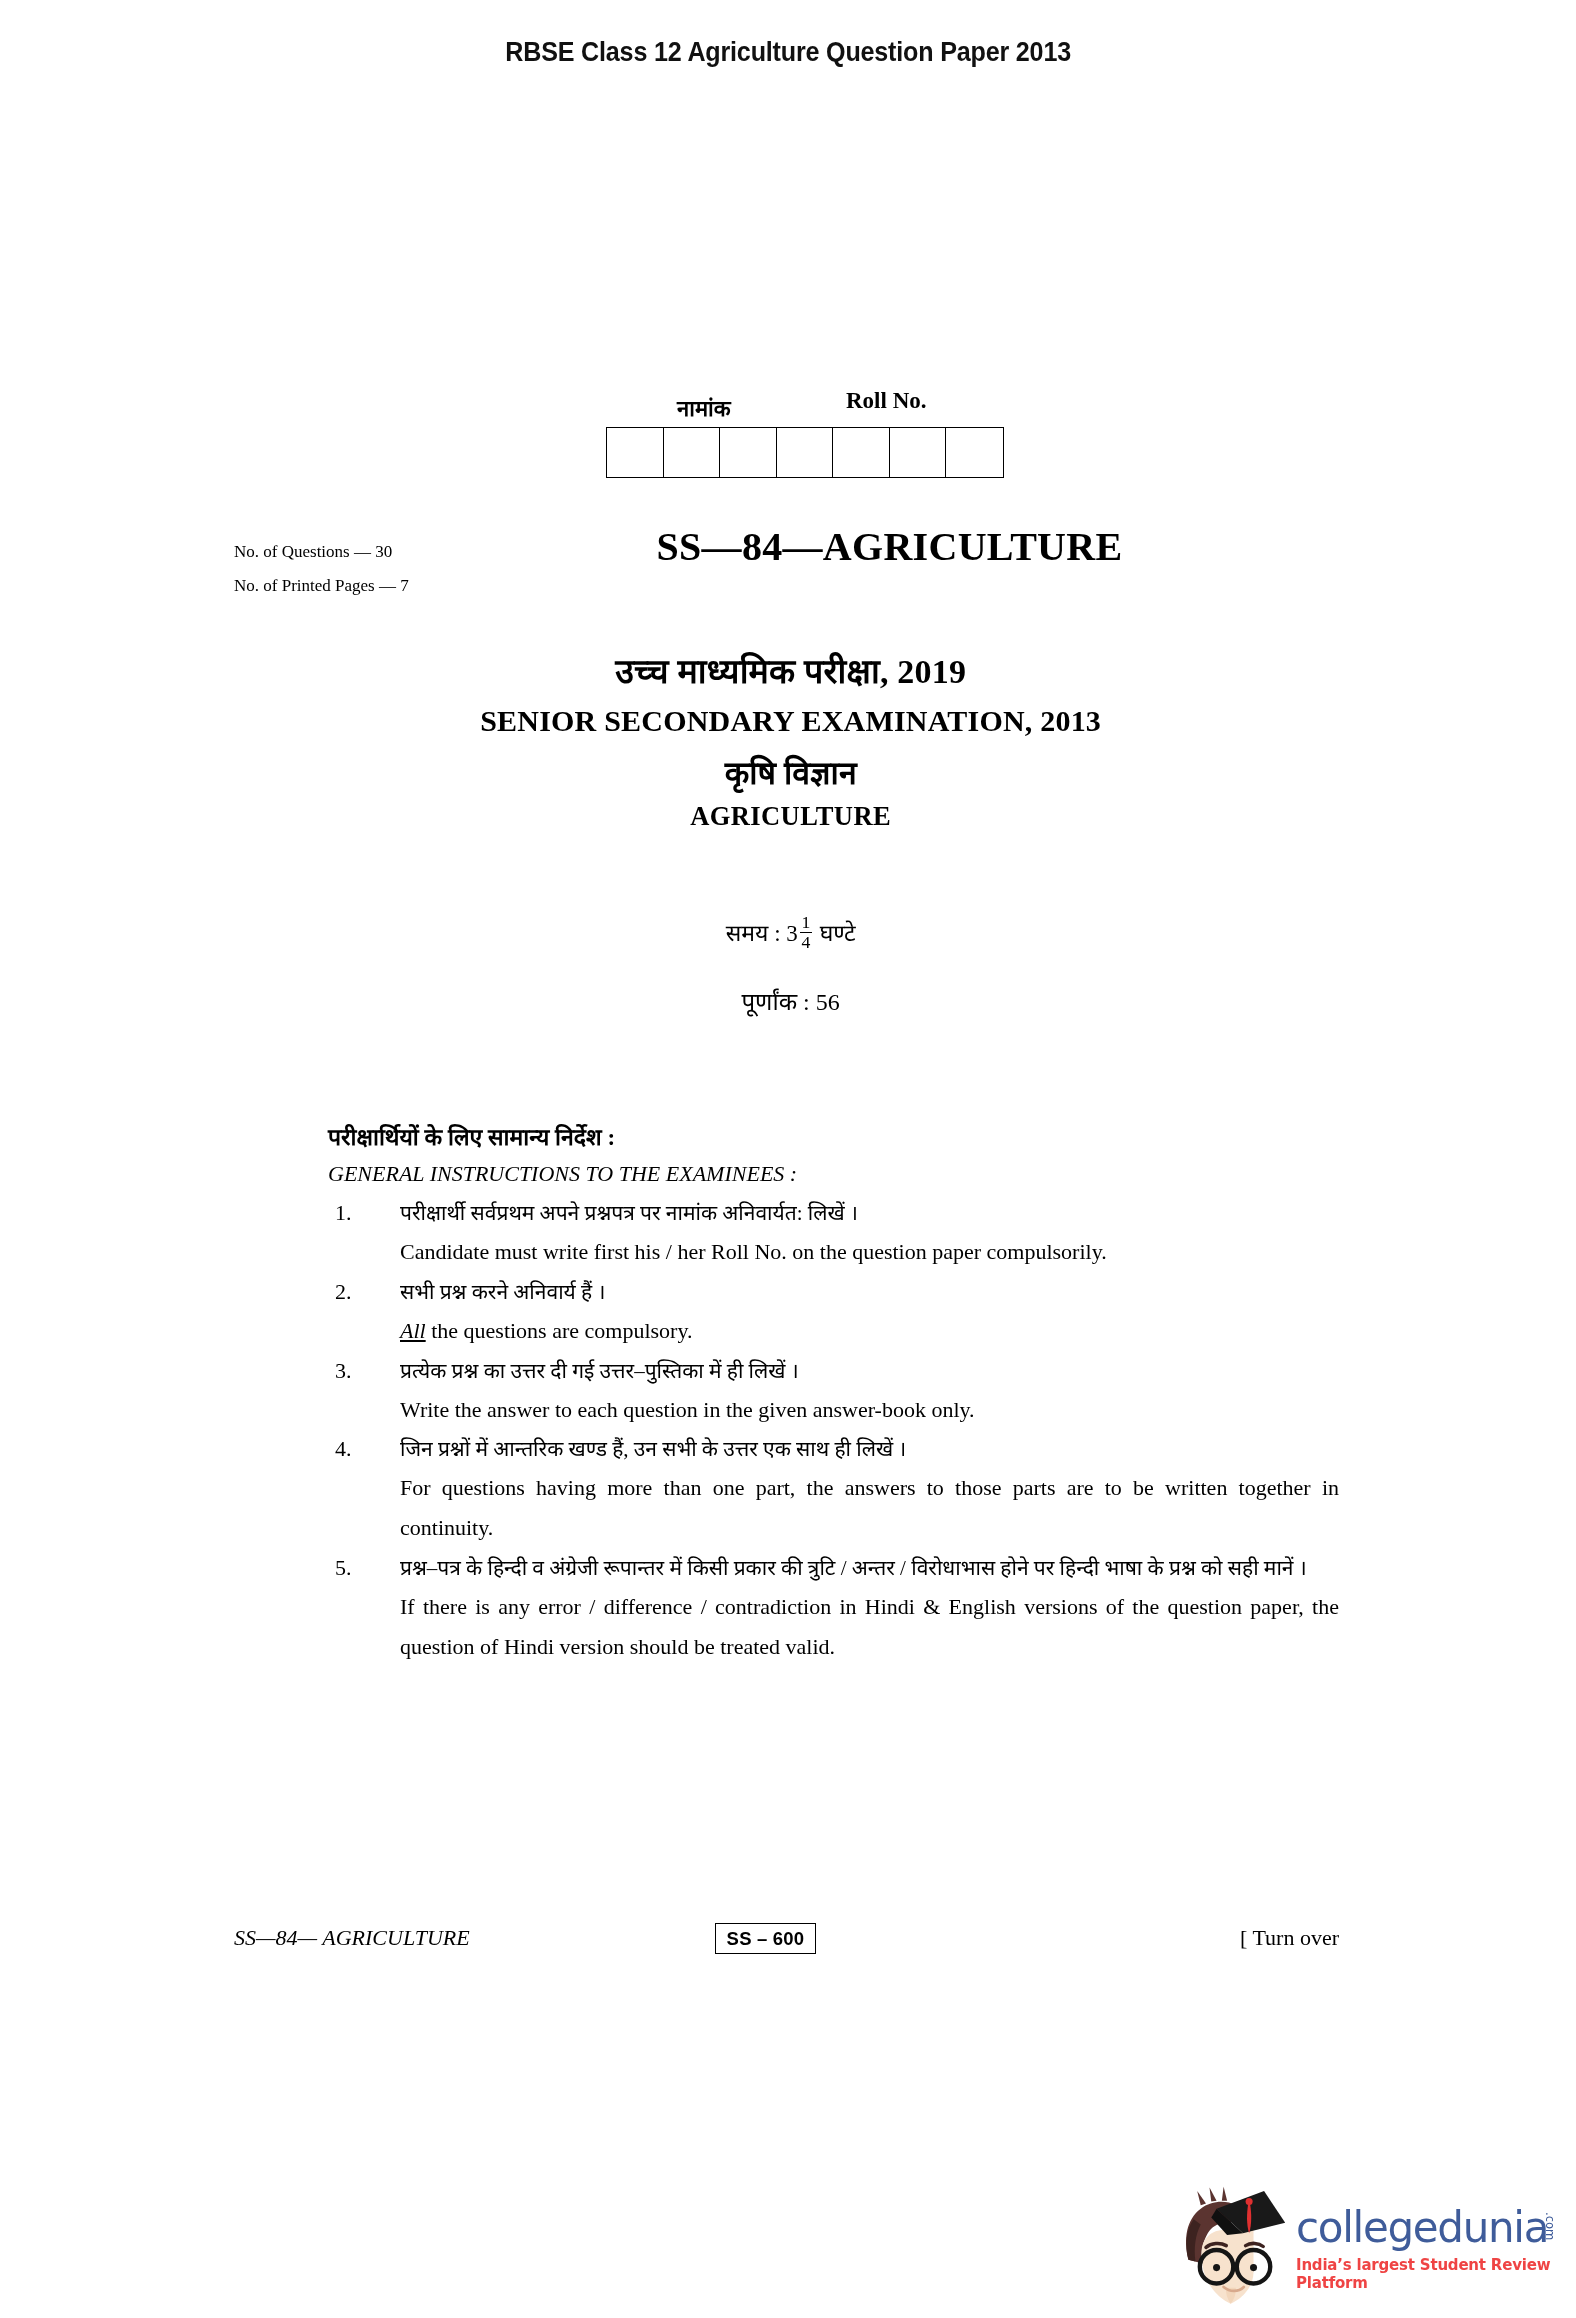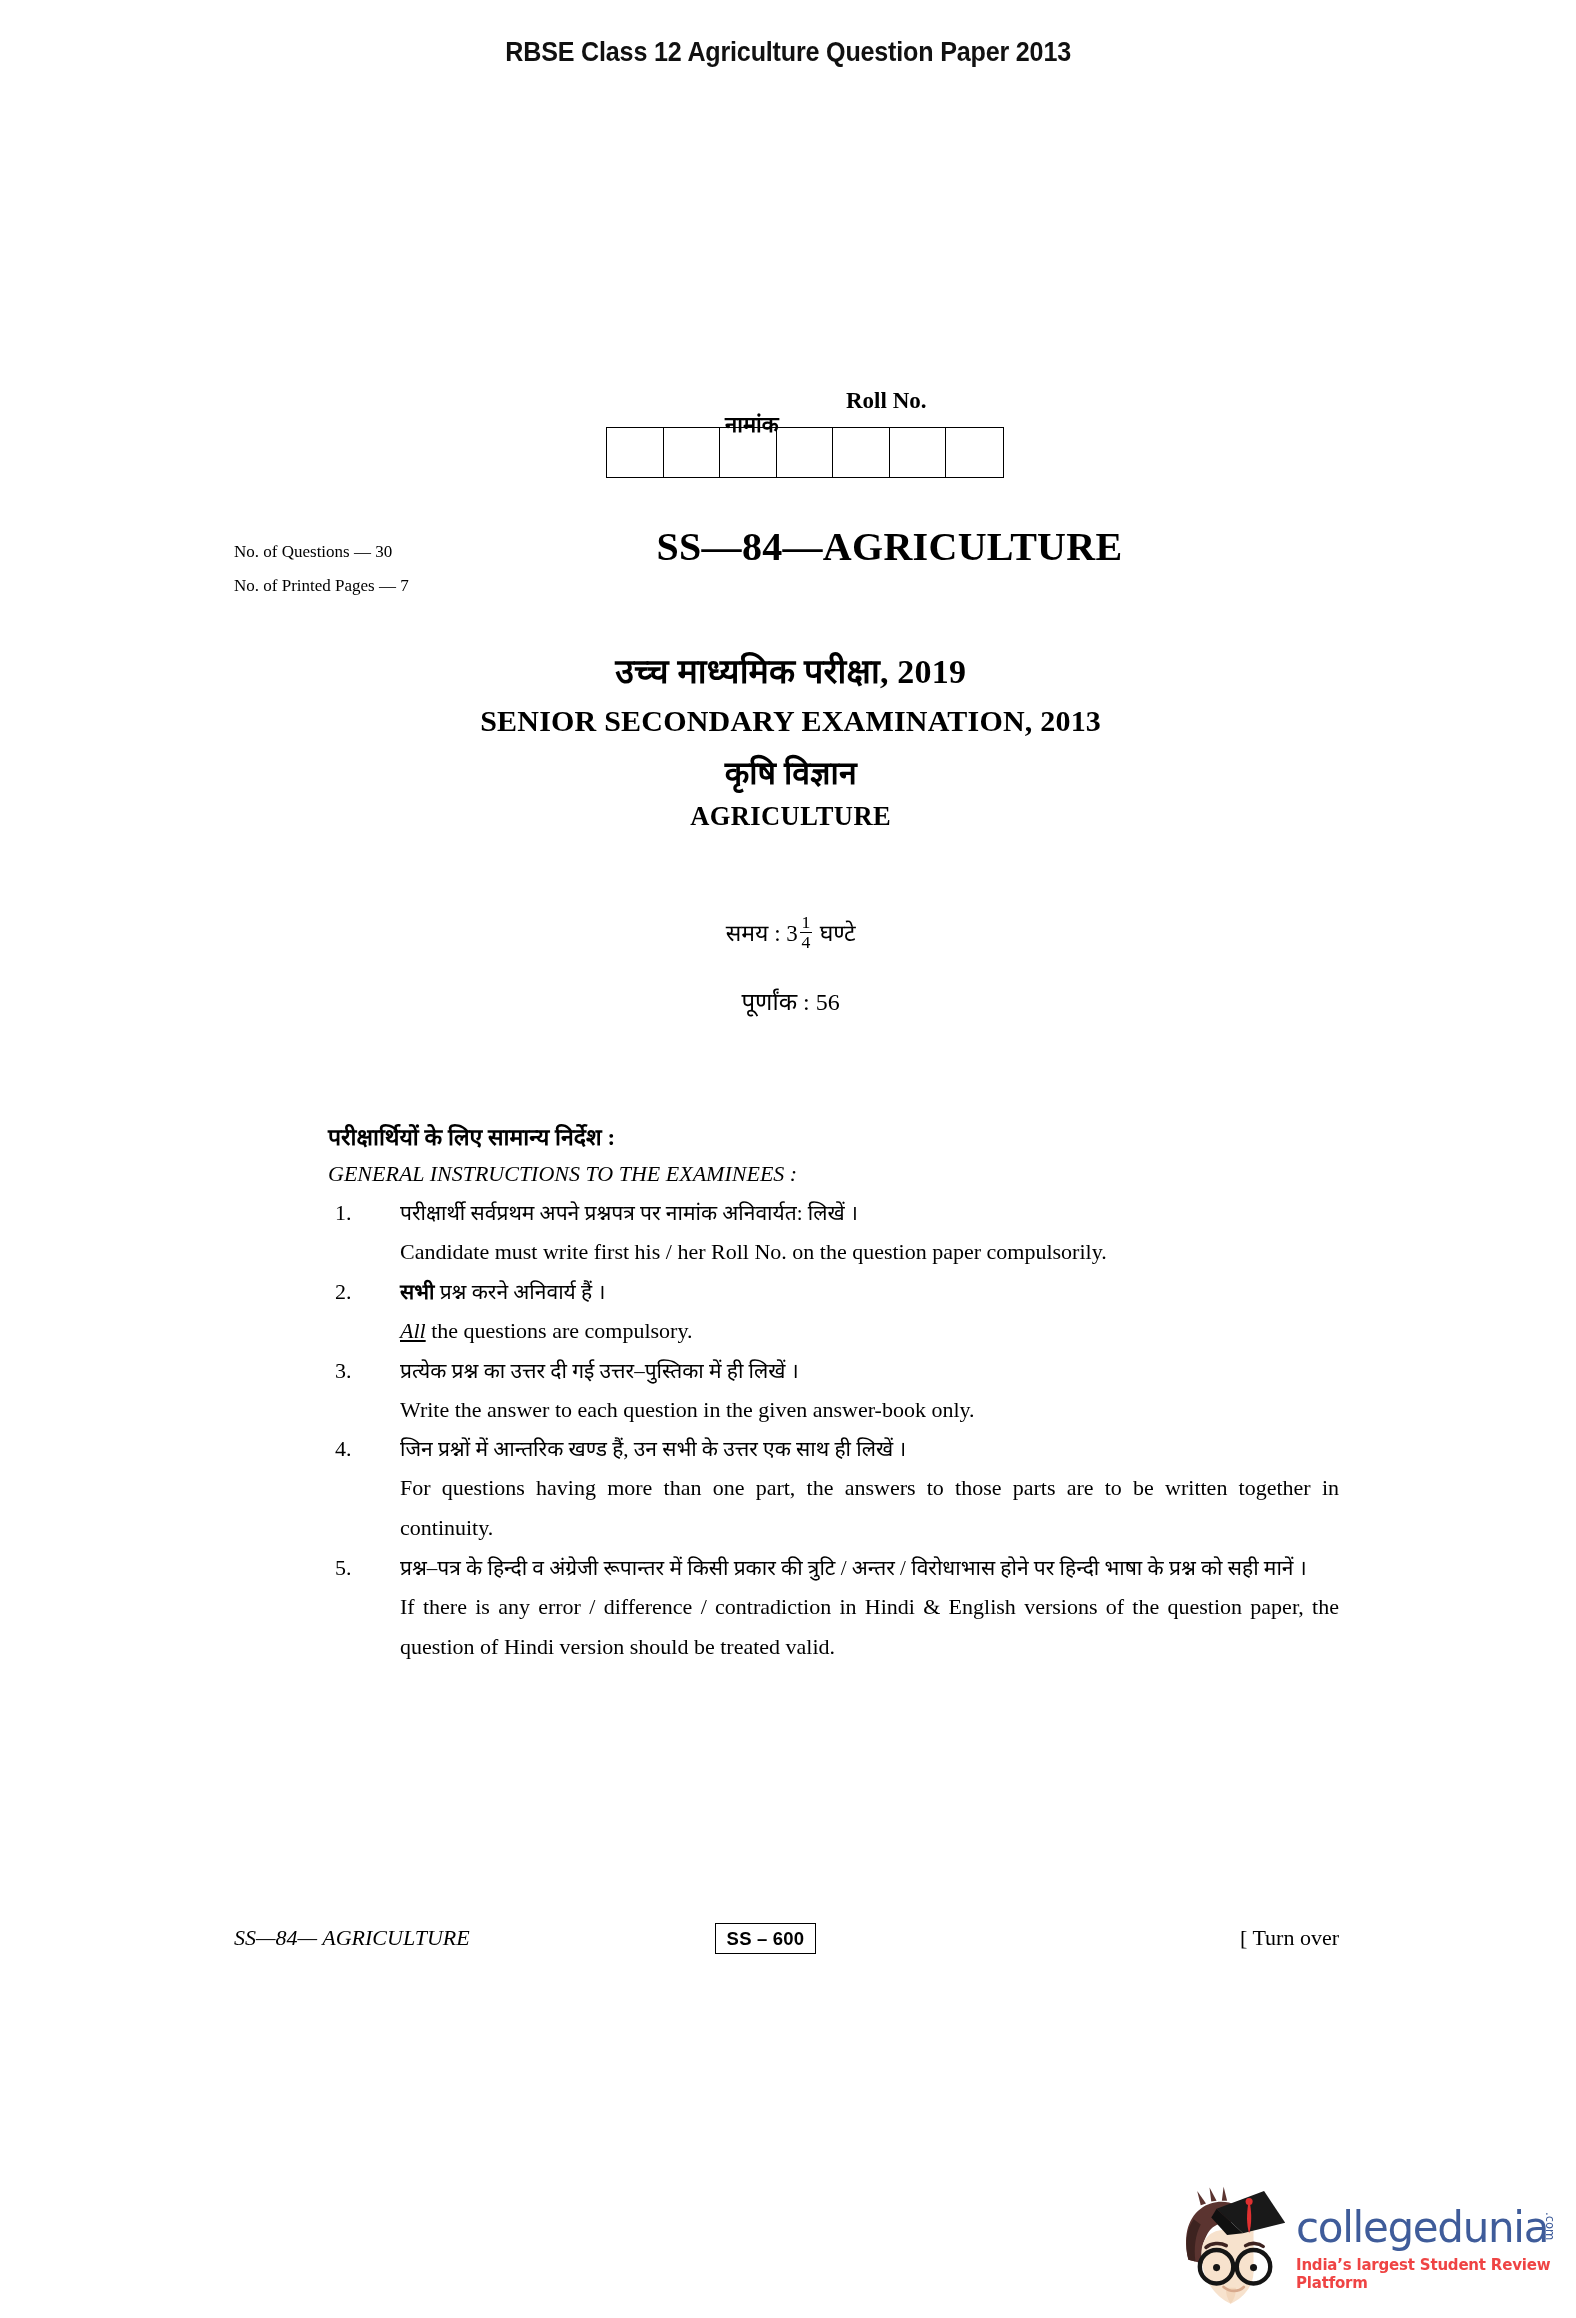--- a/index.html
+++ b/index.html
@@ -41,25 +41,24 @@
     left: 606px;
     width: 397px;
   }
   .rollno-labels {
     position: relative;
     height: 39px;
   }
   .rollno-labels .lbl-hindi {
     position: absolute;
     left: 71px;
-    top: 20px;
+    top: 4px;
     font-size: 22px;
     font-weight: bold;
     white-space: nowrap;
-    margin-left: 48px;
   }
   .rollno-labels .lbl-eng {
     position: absolute;
     left: 240px;
     top: 0px;
     font-size: 23px;
     font-weight: bold;
     white-space: nowrap;
   }
   .rollno-grid {
@@ -210,21 +209,21 @@
     line-height: 38px;
   }
   .ln-eng {
     font-size: 22px;
     line-height: 40px;
     text-align: justify;
     text-justify: inter-word;
   }
   .ln-eng.lastline { text-align: left; }
   .ln-eng .it { font-style: italic; text-decoration: underline; }
-  .ln-hindi .bd { font-weight: bold; margin-top: 25px; }
+  .ln-hindi .bd { font-weight: normal; margin-top: 25px; }
 
   
   .footer {
     position: absolute;
     left: 234px;
     top: 1923px;
     width: 1105px;
     height: 41px;
   }
   .footer-left {

